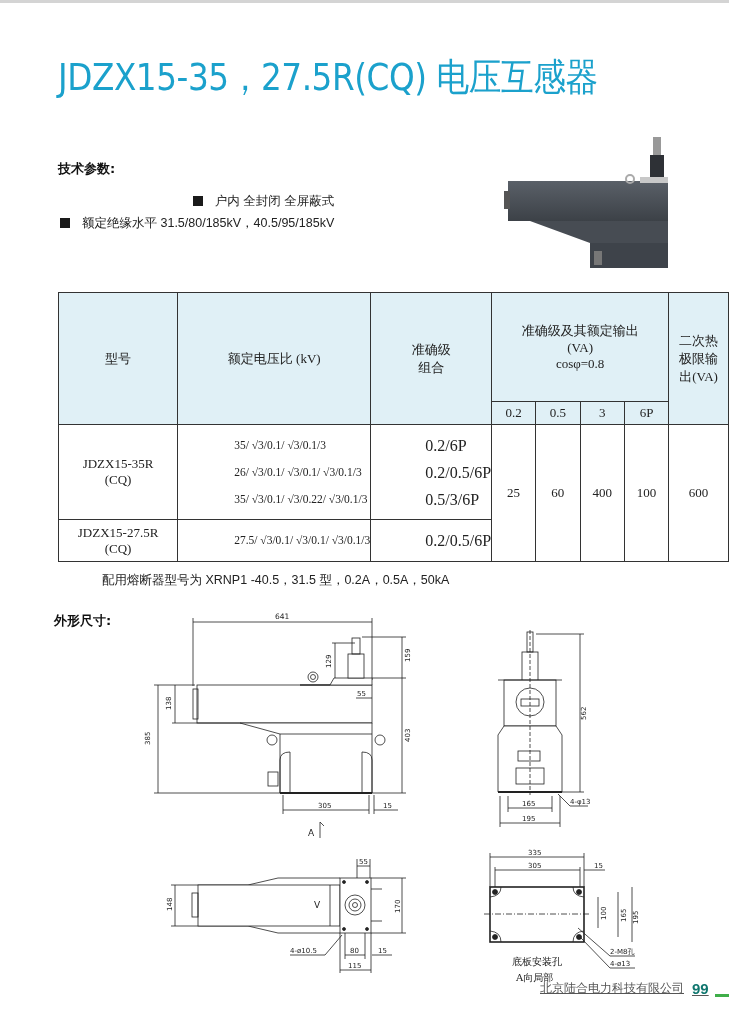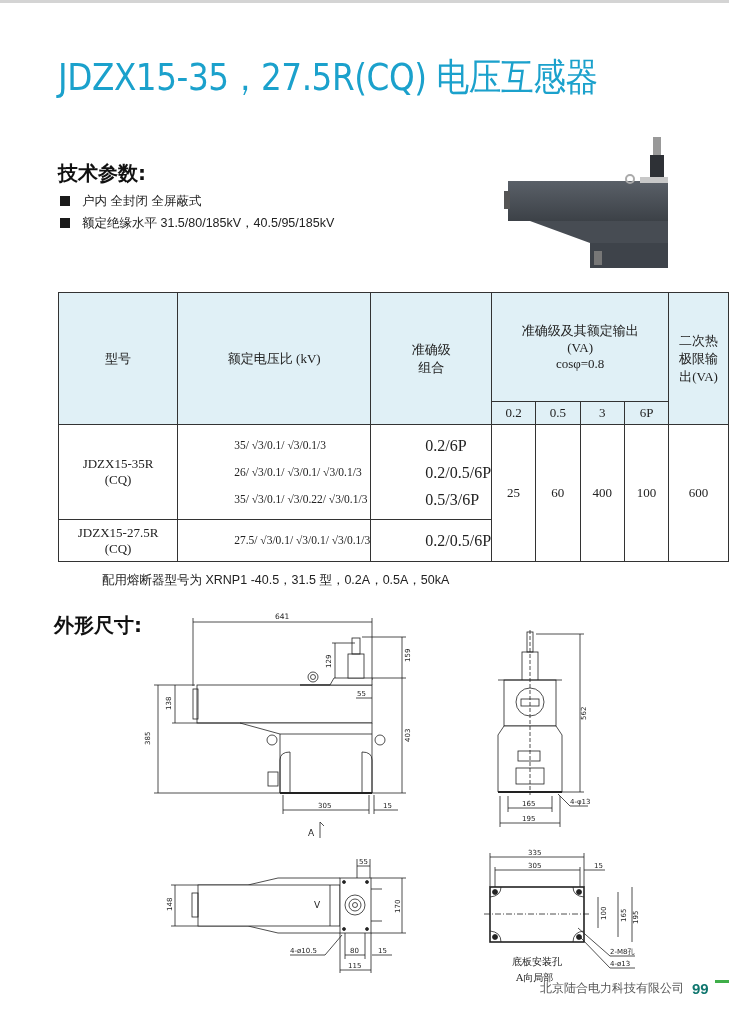--- a/index.html
+++ b/index.html
@@ -6,37 +6,37 @@
     body {
       width: 729px; height: 1026px; position: relative; overflow: hidden;
       background: #ffffff; font-family: "Liberation Sans", "DejaVu Sans", sans-serif; color: #222;
     }
     .topline { position: absolute; left: 0; top: 0; width: 729px; height: 3px; background: #d4d4d4; }
     .title {
       position: absolute; left: 58px; top: 52px; font-size: 38px; color: #1ba1cc;
       letter-spacing: -0.5px; white-space: nowrap; font-family: "DejaVu Sans", sans-serif; font-weight: normal;
       transform: scaleX(0.86); transform-origin: left top;
     }
-    .section-h { position: absolute; font-size: 20px; font-weight: bold; color: #111; font-family: "DejaVu Sans", sans-serif; }
+    .section-h { position: absolute; font-size: 13px; font-weight: bold; color: #111; font-family: "DejaVu Sans", sans-serif; }
     .bullets { position: absolute; left: 60px; top: 190px; margin: 0; padding: 0; list-style: none; }
-    .bullets li { height: 22px; line-height: 22px; font-size: 12.5px; color: #222; display: flex; align-items: center; white-space: nowrap; }
+    .bullets li { height: 22px; line-height: 22px; font-size: 12.5px; color: #222; display: flex; align-items: center; white-space: nowrap; justify-content: flex-end; }
     .sq { display: inline-block; width: 10px; height: 10px; background: #1a1a1a; margin-right: 12px; }
     .photo { position: absolute; left: 490px; top: 133px; width: 190px; height: 145px; }
     table.spec {
       position: absolute; left: 58px; top: 292px; border-collapse: collapse;
       font-family: "Liberation Serif", "DejaVu Serif", serif; font-size: 13px; color: #222;
     }
     table.spec td { border: 1.5px solid #333; text-align: center; vertical-align: middle; padding: 0; }
     table.spec td.h { background: #e0f0f6; }
     .ratio { text-align: left !important; padding-left: 8px !important; font-size: 11.5px; }
     .ratio div, .acc div { height: 27px; line-height: 27px; white-space: nowrap; margin-left: 48px; }
     .acc { text-align: left !important; padding-left: 6px !important; font-size: 16px; }
     .note { position: absolute; left: 58px; top: 572px; font-size: 12.5px; color: #222; white-space: nowrap; margin-left: 44px; }
     .draw { position: absolute; }
-    .footer { position: absolute; top: 980px; left: 540px; font-size: 12px; color: #555; white-space: nowrap; display: flex; align-items: flex-start; }
+    .footer { position: absolute; top: 980px; left: 540px; font-size: 12px; color: #555; white-space: nowrap; display: flex; align-items: flex-end; text-decoration: underline; }
     .footer .pg { font-weight: bold; font-size: 15px; color: #0f766e; margin-left: 8px; }
     .footer .bar { display: inline-block; width: 14px; height: 3px; background: #3fae49; margin-left: 6px; }
   </style>
 </head>
 <body>
 
 <div class="topline"></div>
 
 <div class="title">JDZX15-35，27.5R(CQ) 电压互感器</div>
 

